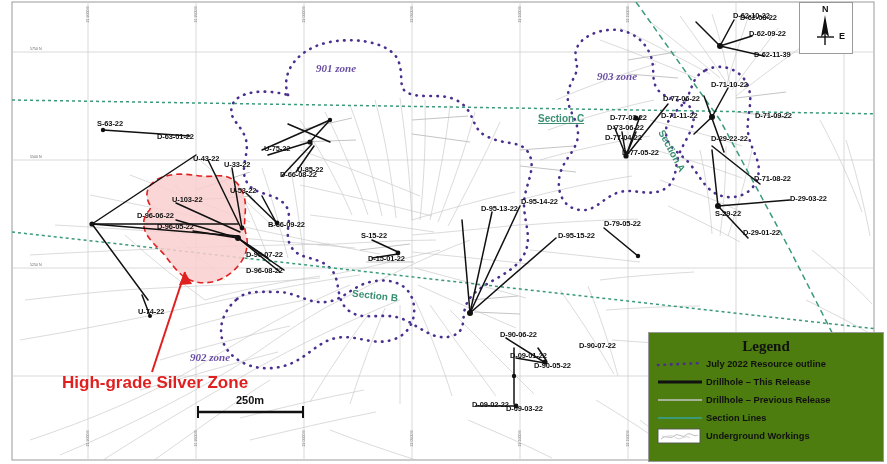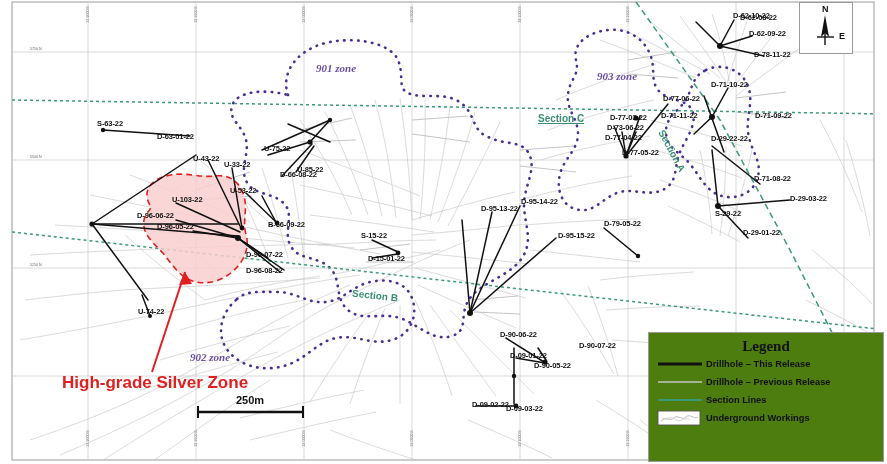--- a/index.html
+++ b/index.html
@@ -345,21 +345,21 @@
   <div class="lbl" style="left:604px;top:219px;">D-79-05-22</div>
   <div class="lbl" style="left:500px;top:330px;">D-90-06-22</div>
   <div class="lbl" style="left:539px;top:341px;padding-left:40px;">D-90-07-22</div>
   <div class="lbl" style="left:510px;top:351px;">D-09-01-22</div>
   <div class="lbl" style="left:534px;top:361px;">D-90-05-22</div>
   <div class="lbl" style="left:472px;top:400px;">D-09-02-22</div>
   <div class="lbl" style="left:506px;top:404px;">D-09-03-22</div>
   <div class="lbl" style="left:704px;top:13px;padding-left:36px;">D-62-08-22</div>
   <div class="lbl" style="left:733px;top:11px;">D-62-10-22</div>
   <div class="lbl" style="left:749px;top:29px;">D-62-09-22</div>
-  <div class="lbl" style="left:754px;top:50px;">D-78-11-22</div>
+  <div class="lbl" style="left:754px;top:50px;">D-62-11-39</div>
   <div class="lbl" style="left:663px;top:94px;">D-77-06-22</div>
   <div class="lbl" style="left:711px;top:80px;">D-71-10-22</div>
   <div class="lbl" style="left:610px;top:113px;">D-77-03-22</div>
   <div class="lbl" style="left:607px;top:123px;">D-73-06-22</div>
   <div class="lbl" style="left:605px;top:133px;">D-77-04-22</div>
   <div class="lbl" style="left:622px;top:148px;">D-77-05-22</div>
   <div class="lbl" style="left:661px;top:111px;">D-71-11-22</div>
   <div class="lbl" style="left:755px;top:111px;">D-71-09-22</div>
   <div class="lbl" style="left:711px;top:134px;">D-29-22-22</div>
   <div class="lbl" style="left:754px;top:174px;">D-71-08-22</div>
@@ -391,20 +391,28 @@
     <svg width="52" height="50" style="position:absolute;left:0;top:0;">
       <polygon points="25,12 21,34 25,30 29,34" fill="#111"></polygon>
       <line x1="25" y1="28" x2="25" y2="42" stroke="#111" stroke-width="1.4"></line>
       <line x1="17" y1="34" x2="34" y2="34" stroke="#111" stroke-width="1.4"></line>
     </svg>
   </div>
 
   <div id="legend-box">
     <div id="legend-title">Legend</div>
 
+    <div class="leg-row">
+      <span class="leg-sym">
+        <svg width="48" height="12">
+          <line x1="2" y1="7" x2="46" y2="5" stroke="#4a2f8f" stroke-width="2.6" stroke-linecap="round" stroke-dasharray="0.5 6"></line>
+        </svg>
+      </span>
+      <span class="leg-txt">July 2022  Resource outline</span>
+    </div>
 
     <div class="leg-row">
       <span class="leg-sym">
         <svg width="48" height="12">
             <line x1="2" y1="6" x2="46" y2="6" stroke="#111" stroke-width="3"></line>
           </svg>
       </span>
       <span class="leg-txt">Drillhole – This Release</span>
     </div>
 

